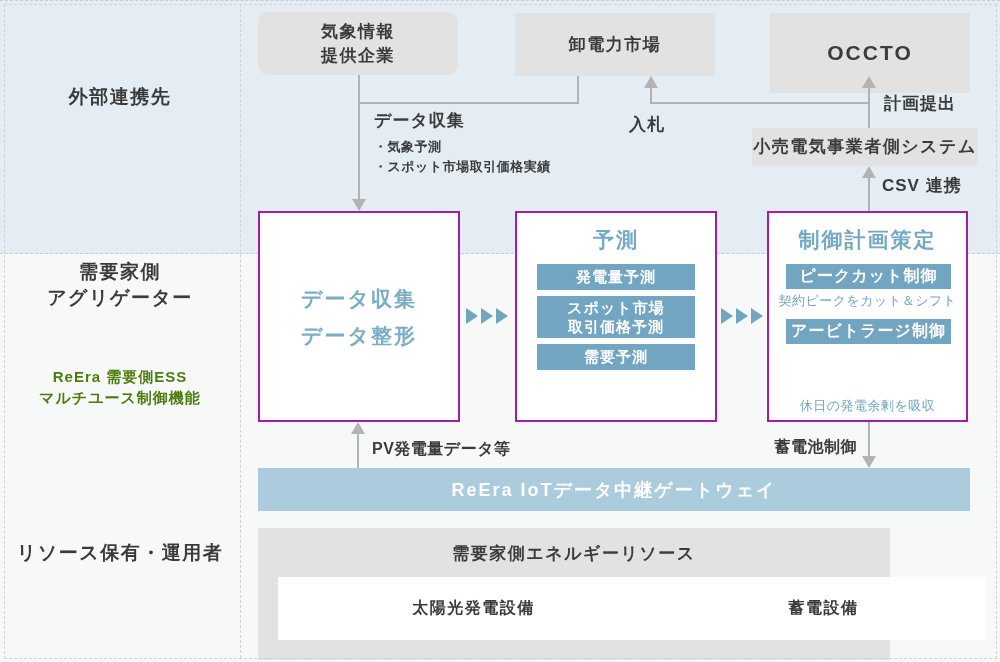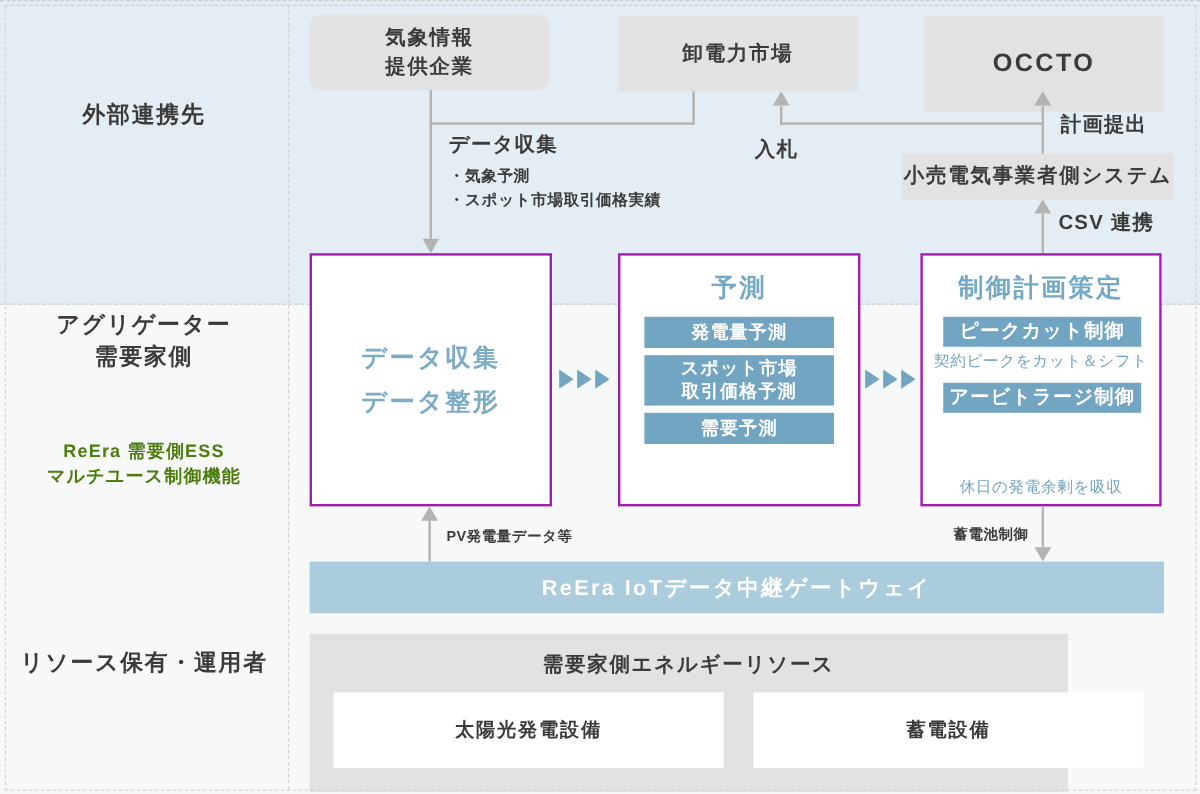--- a/index.html
+++ b/index.html
@@ -37,46 +37,46 @@
   .caption { position:absolute; width:100%; text-align:center; font-size:13px; font-weight:normal; color:#72a5c1; letter-spacing:0.5px; }
   .pre { white-space:pre-line; }
   
   .vline,.hline { background:#b3b3b3; }
   .arr-up { width:0; height:0; border-left:7px solid transparent; border-right:7px solid transparent; border-bottom:12px solid #b3b3b3; }
   .arr-down { width:0; height:0; border-left:7px solid transparent; border-right:7px solid transparent; border-top:12px solid #b3b3b3; }
   .chev-group { display:flex; gap:3px; }
   .chev { width:0; height:0; border-top:8px solid transparent; border-bottom:8px solid transparent; border-left:12px solid #72a5c1; }
   
   .flow-label { font-size:17px; font-weight:bold; letter-spacing:1px; }
-  .flow-label-sm { font-size:12px; font-weight:bold; letter-spacing:0.5px; }
+  .flow-label-sm { font-size:16px; font-weight:bold; letter-spacing:0.5px; }
   .bullet { font-size:13px; font-weight:bold; letter-spacing:0.5px; }
   
   .gateway {
     background:#abccdc; color:#ffffff; display:flex; align-items:center; justify-content:center;
     font-size:18px; font-weight:bold; letter-spacing:2px;
   }
   .res-container { background:#e2e2e2; }
   .res-title { position:absolute; width:100%; top:14px; text-align:center; font-size:17px; font-weight:bold; letter-spacing:1.5px; }
   .whitebox {
     position:absolute; background:#ffffff; display:flex; align-items:center; justify-content:center;
-    font-size:16px; font-weight:bold; letter-spacing:1.5px;
+    font-size:16px; font-weight:bold; letter-spacing:1.5px;padding-left:33px;
   }
 </style>
 </head>
 <body>
 
 <div id="canvas">
 
   <div class="abs band-mid"></div>
   <div class="abs vdivider"></div>
 
   <div class="abs lane-label" style="left:0; top:84px; width:240px;">外部連携先</div>
   <div class="abs lane-label" style="left:0; top:259px; width:240px;">
+    <div>需要家側</div>
     <div>アグリゲーター</div>
-    <div>需要家側</div>
   </div>
   <div class="abs lane-sub" style="left:0; top:318px; width:240px;">
     <div>ReEra 需要側ESS</div>
     <div>マルチユース制御機能</div>
   </div>
   <div class="abs lane-label" style="left:0; top:540px; width:240px;">リソース保有・運用者</div>
 
   <div class="abs graybox" style="left:258px; top:12px; width:200px; height:63px;border-radius:10px;">
     <div>
       <div>気象情報</div>

